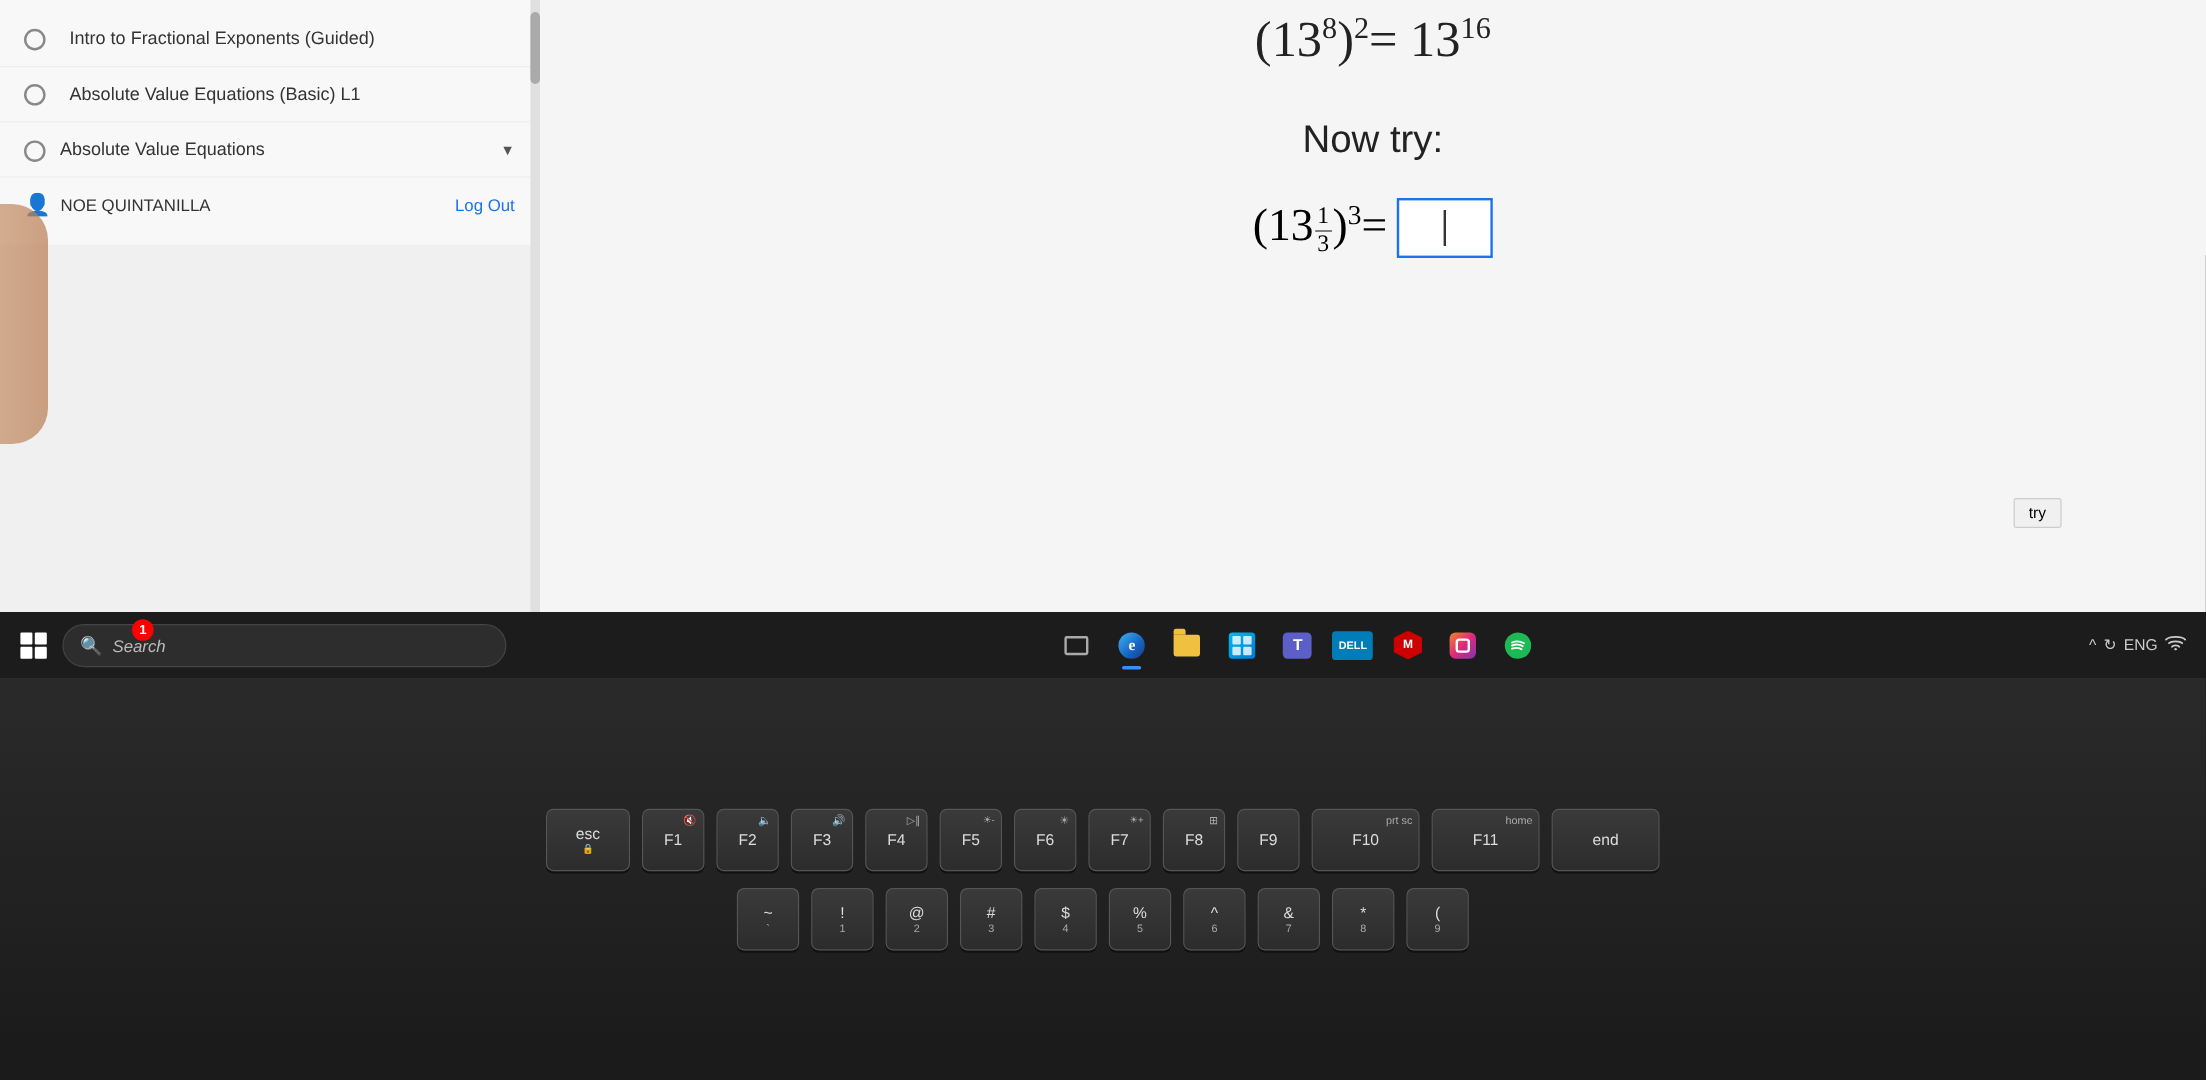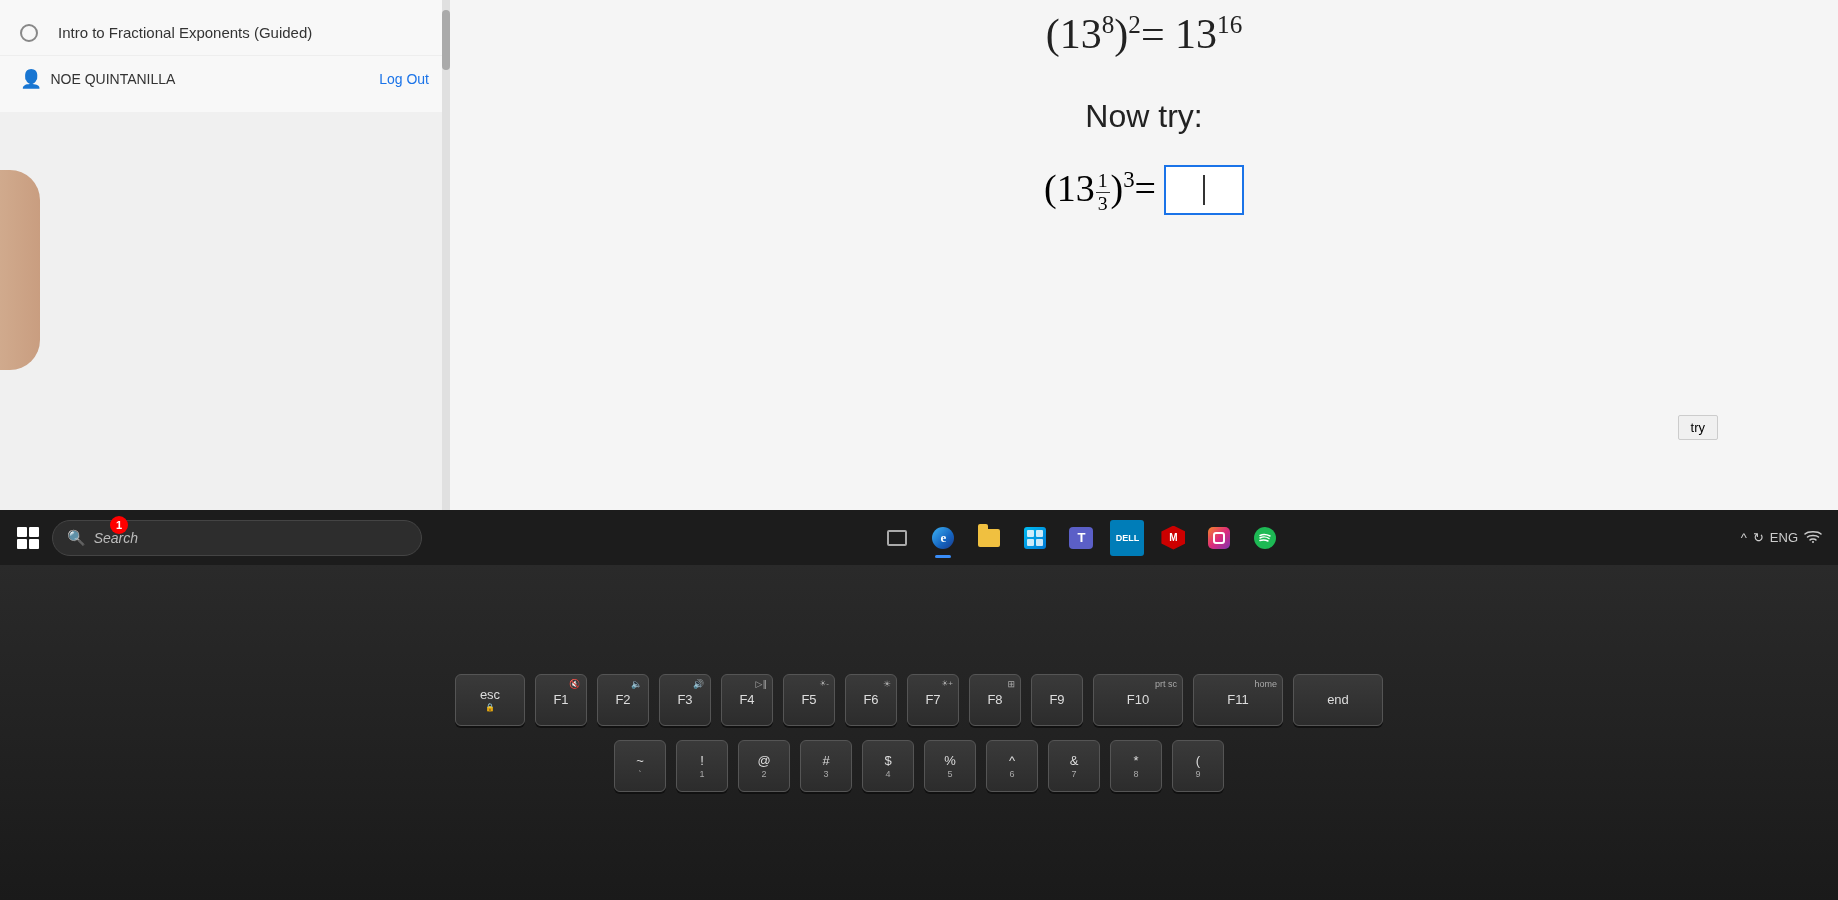--- a/index.html
+++ b/index.html
@@ -392,21 +392,21 @@
       display: flex;
       align-items: center;
       justify-content: center;
       color: white;
       font-size: 13px;
       font-weight: bold;
     }
 
     .icon-dell {
       width: 34px;
-      height: 36px;
+      height: 24px;
       background: #007db8;
       border-radius: 3px;
       display: flex;
       align-items: center;
       justify-content: center;
       color: white;
       font-size: 9px;
       font-weight: bold;
     }
 
@@ -548,21 +548,32 @@
   <div class="sidebar-container">
     <div class="sidebar">
 
       <div class="hand-overlay"></div>
 
       <div class="sidebar-item">
         <div class="radio-circle"></div>
         <span class="item-text">Intro to Fractional Exponents (Guided)</span>
       </div>
 
-
+      <div class="sidebar-item">
+        <div class="radio-circle"></div>
+        <span class="item-text">Absolute Value Equations (Basic) L1</span>
+      </div>
+
+      <div class="sidebar-item has-dropdown">
+        <div class="left-part">
+          <div class="radio-circle"></div>
+          <span class="item-text">Absolute Value Equations</span>
+        </div>
+        <span class="dropdown-arrow">▼</span>
+      </div>
 
 
       <div class="user-row">
         <div class="user-left">
           <span style="font-size:18px; color:#555;">👤</span>
           <span>NOE QUINTANILLA</span>
         </div>
         <a href="#" class="logout-link">Log Out</a>
       </div>
     </div>

